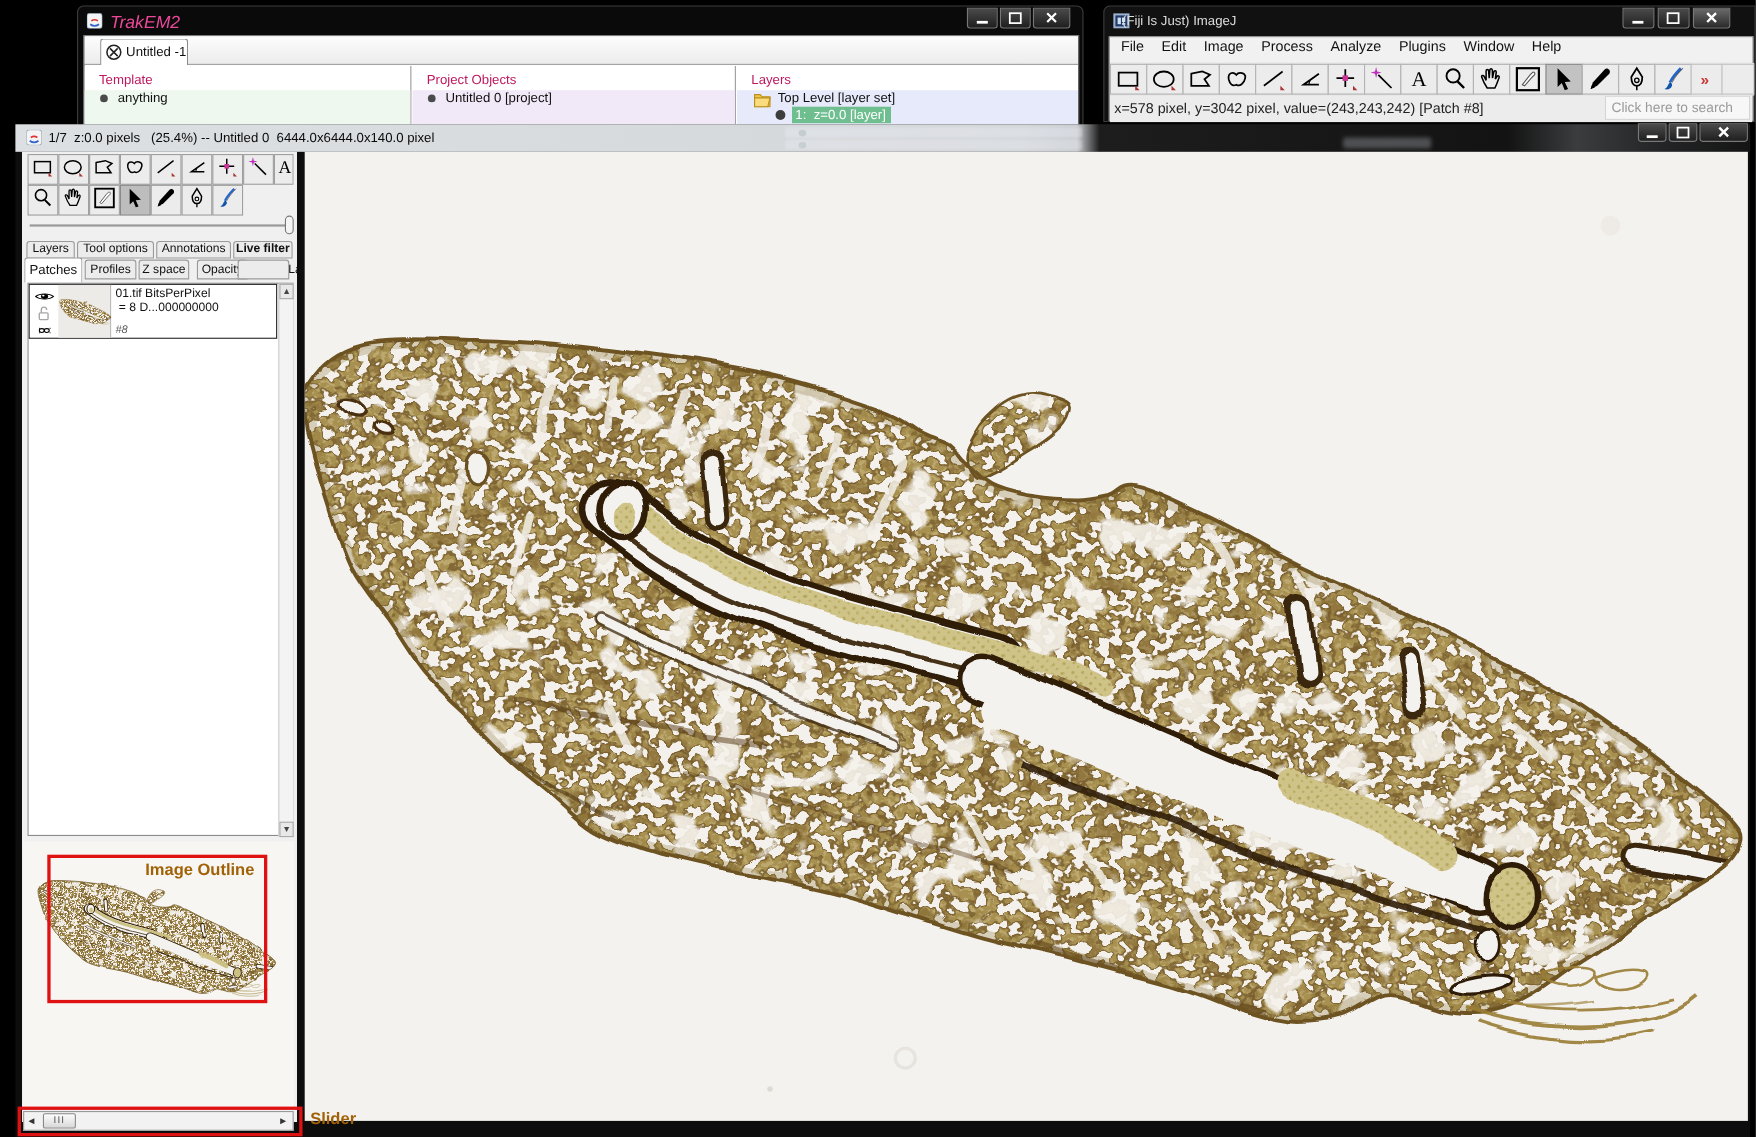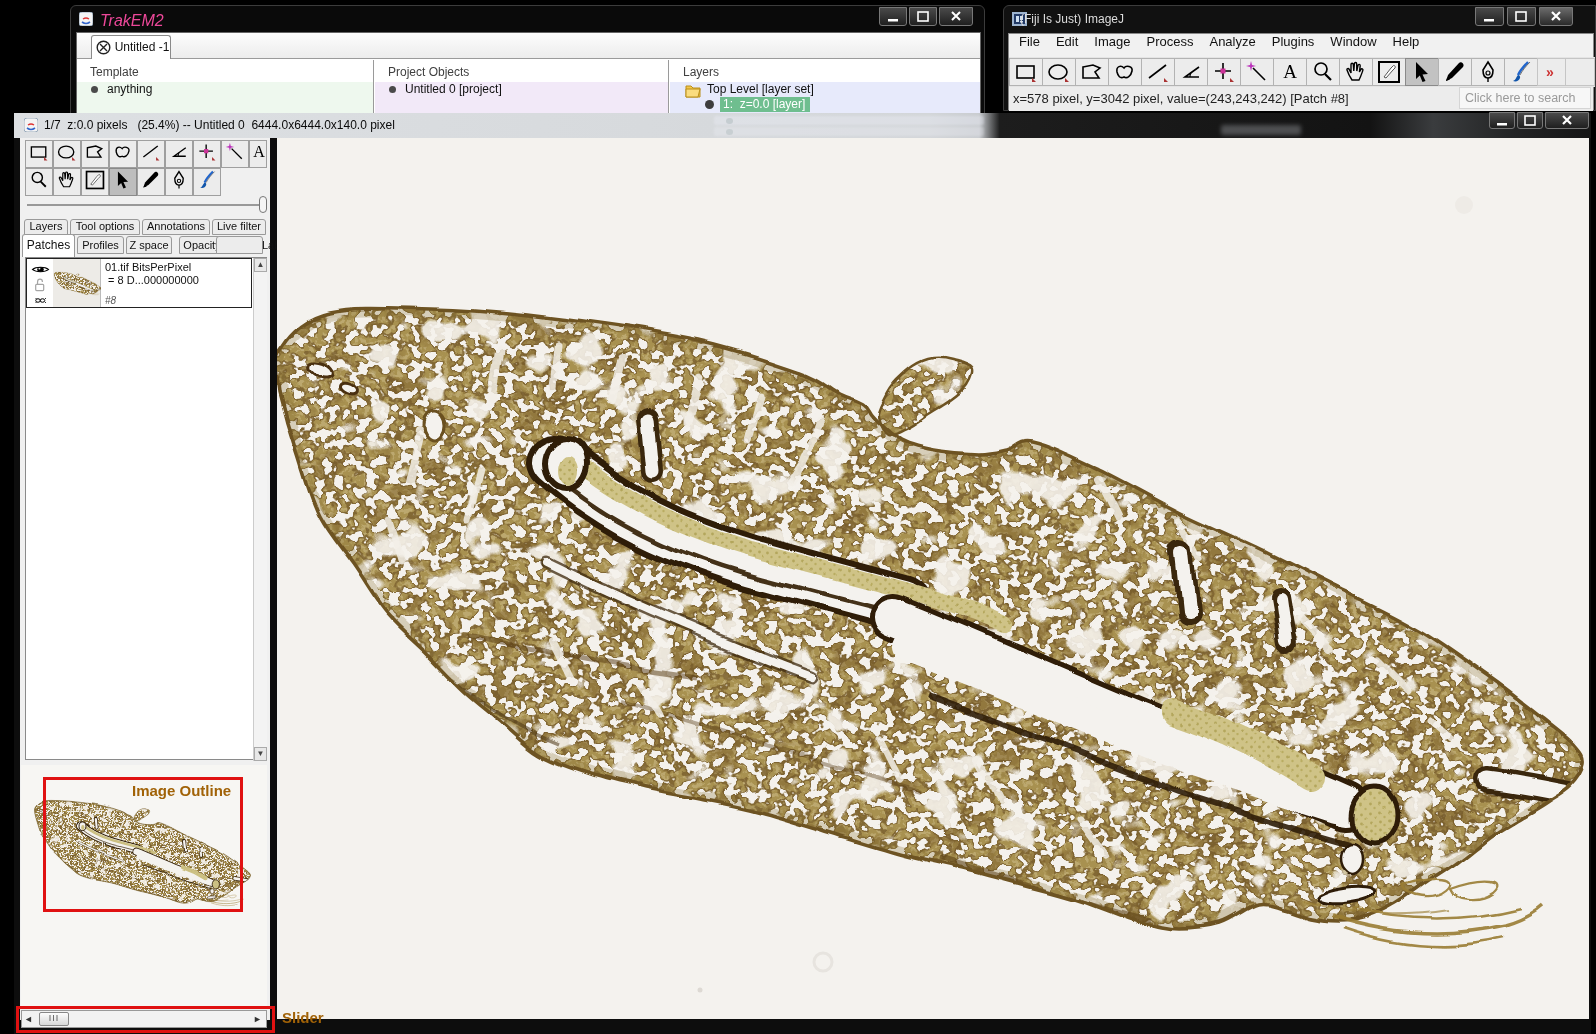--- a/index.html
+++ b/index.html
@@ -5,21 +5,21 @@
 font-family:"Liberation Sans",sans-serif;}
 *{box-sizing:border-box;}
 .abs{position:absolute;}
 
 #trak{left:70px;top:5px;width:915px;height:160px;background:#0a0a0a;border:1px solid #3c3c3c;border-radius:6px 6px 0 0;}
 #trakTitle{left:0;top:0;width:100%;height:26px;color:#ec4899;font-size:16px;font-style:italic;}
 #trakContent{left:5px;top:26px;width:905px;height:134px;background:#fff;border:1px solid #666;}
 .tabstrip{left:0;top:0;width:100%;height:26px;background:linear-gradient(#fdfdfd,#ececec);border-bottom:1px solid #9a9a9a;}
 .tab1{left:14px;top:2px;width:80px;height:24px;background:#fff;border:1px solid #8a8a8a;border-bottom:none;border-radius:3px 3px 0 0;font-size:12px;color:#111;line-height:22px;padding-left:22px;text-align:center;}
 .panel{top:27px;height:107px;background:#fff;border-right:1px solid #9a9a9a;}
-.phead{font-size:12px;color:#404040;padding:5px 0 3px 13px;}
+.phead{font-size:12px;color:#be185d;padding:5px 0 3px 13px;}
 .prow{position:absolute;left:0;right:0;top:22px;bottom:0;font-size:12px;color:#111;}
 .dot{display:inline-block;width:7px;height:7px;border-radius:50%;background:#4a4a4a;margin:0 9px 0 14px;}
 
 #ij{left:1003px;top:5px;width:593px;height:106px;background:#111;border:1px solid #3c3c3c;border-radius:6px 0 0 0;}
 #ijTitle{left:0;top:0;width:100%;height:27px;color:#ddd;font-size:12px;}
 #ijBody{left:4px;top:27px;width:586px;height:77px;background:#ececec;border:1px solid #888;}
 #ijMenu{left:0;top:0;width:100%;height:23px;background:#f1f1f1;font-size:13px;color:#111;}
 #ijMenu span{display:inline-block;margin-left:16px;}
 #ijTools{left:0;top:23px;width:100%;height:30px;background:#e3e3e3;}
 #ijStatus{left:0;top:53px;width:100%;height:24px;background:#ececec;font-size:13px;color:#222;padding:4px 0 0 4px;}
@@ -327,21 +327,21 @@
         </g>
       </svg>
     </div>
 
     <div class="abs" style="left:7px;top:66px;width:233px;height:1.5px;background:#999;"></div>
     <div class="abs" style="left:239px;top:58px;width:8px;height:17px;background:#f5f5f5;border:1px solid #777;border-radius:4px;"></div>
     <div id="ptabs1" class="abs" style="left:0;top:81px;width:247px;height:17px;">
       <div class="ptab" style="left:4px;top:0;width:44px;height:16px;">Layers</div>
       <div class="ptab" style="left:50px;top:0;width:70px;height:16px;">Tool options</div>
       <div class="ptab" style="left:122px;top:0;width:68px;height:16px;">Annotations</div>
-      <div class="ptab" style="left:192px;top:0;width:54px;height:16px;">Live filter</div>
+      <div class="ptab" style="left:192px;top:0;width:54px;height:16px;font-weight:bold;">Live filter</div>
     </div>
     <div id="ptabs2" class="abs" style="left:0;top:96px;width:247px;height:36px;">
       <div class="ptab sel" style="left:2px;top:0;width:53px;height:23px;font-size:12px;padding-top:3px;border-bottom:none;">Patches</div>
       <div class="ptab" style="left:57px;top:2px;width:47px;height:18px;padding-top:2px;">Profiles</div>
       <div class="ptab" style="left:106px;top:2px;width:46px;height:18px;padding-top:2px;">Z space</div>
       <div class="ptab" style="left:159px;top:2px;width:46px;height:18px;padding-top:2px;">Opacity</div>
       <div class="ptab" style="left:196px;top:2px;width:39px;height:18px;padding-top:2px;padding-left:45px;">Labels</div>
     </div>
     <div id="plist" class="abs">
       <div class="abs" style="left:0px;top:0px;width:226px;height:50px;border:1px solid #222;background:#fff;">

